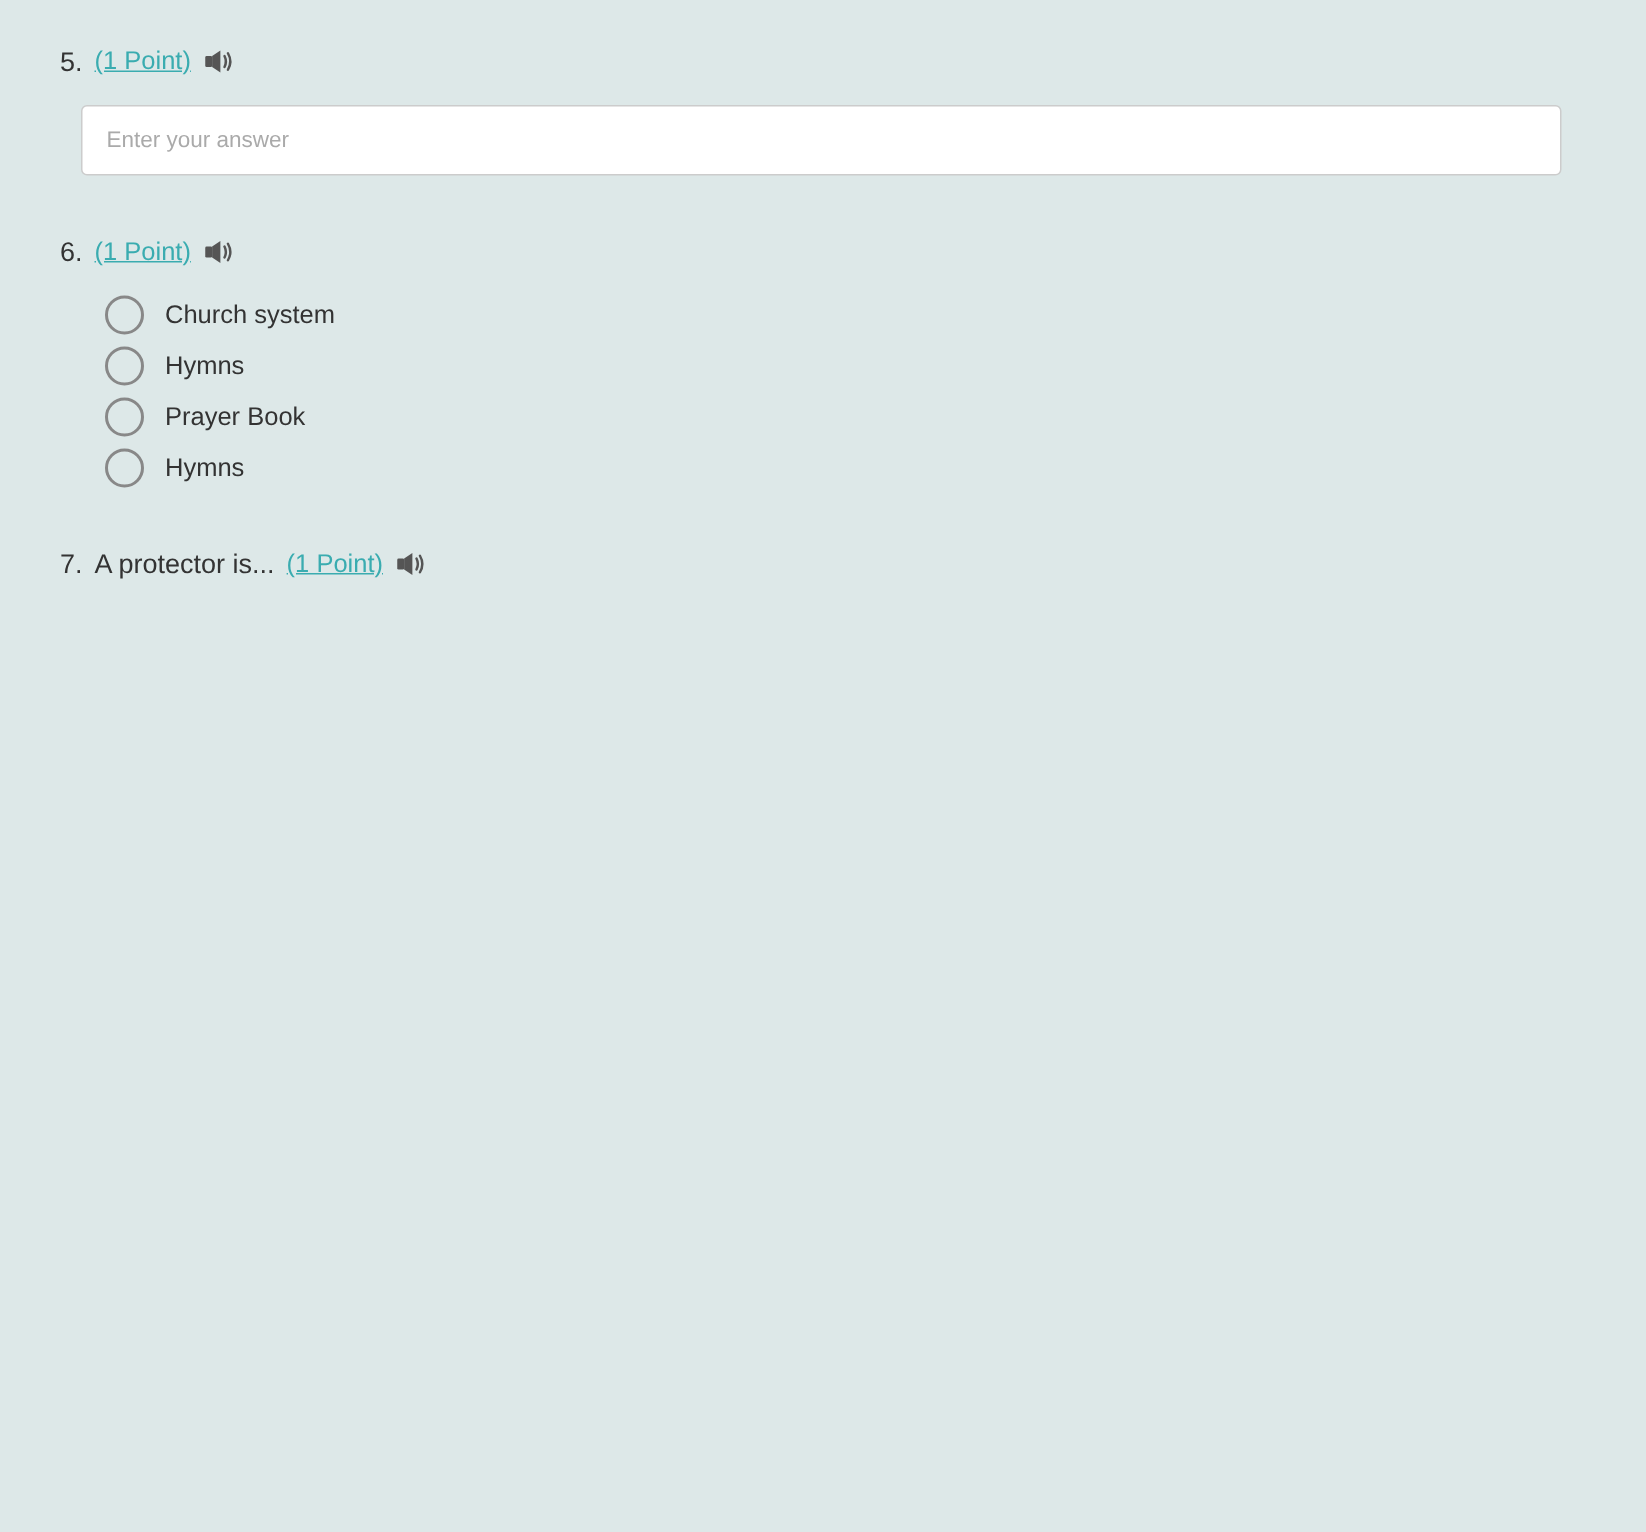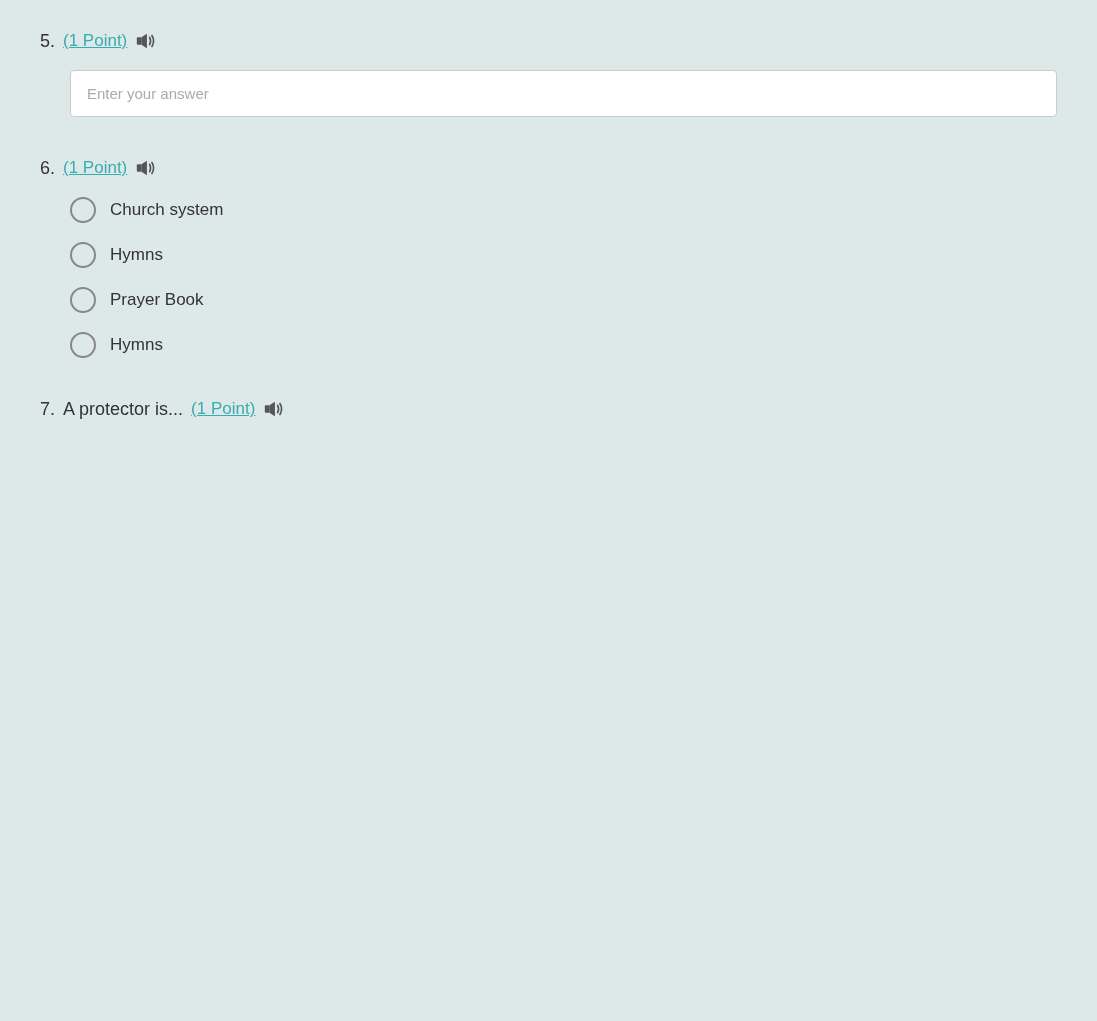--- a/index.html
+++ b/index.html
@@ -58,32 +58,32 @@
 
     .answer-input {
       background-color: white;
       border: 1px solid #ccc;
       border-radius: 4px;
       padding: 14px 16px;
       width: 100%;
       font-size: 15px;
       color: #aaa;
       outline: none;
-      margin-left: 30px;
+      margin-left: 14px;
       width: calc(100% - 30px);
     }
 
     .answer-input::placeholder {
       color: #aaa;
     }
 
     .radio-options {
       display: flex;
       flex-direction: column;
-      gap: 19px;
+      gap: 8px;
       margin-left: 30px;
       margin-top: 10px;
     }
 
     .radio-option {
       display: flex;
       align-items: center;
       gap: 14px;
       cursor: pointer;
     }

